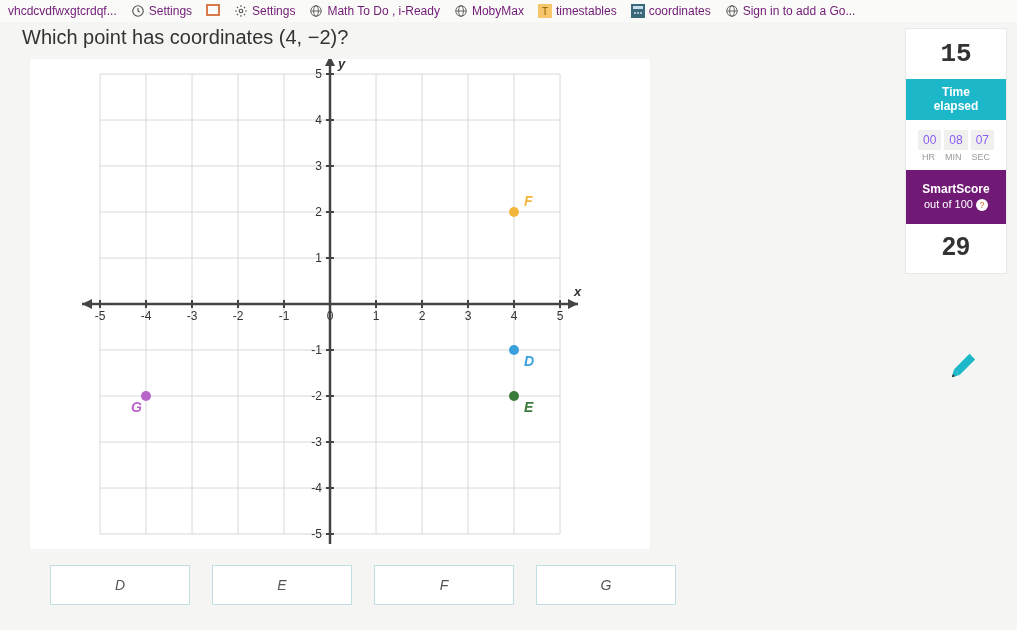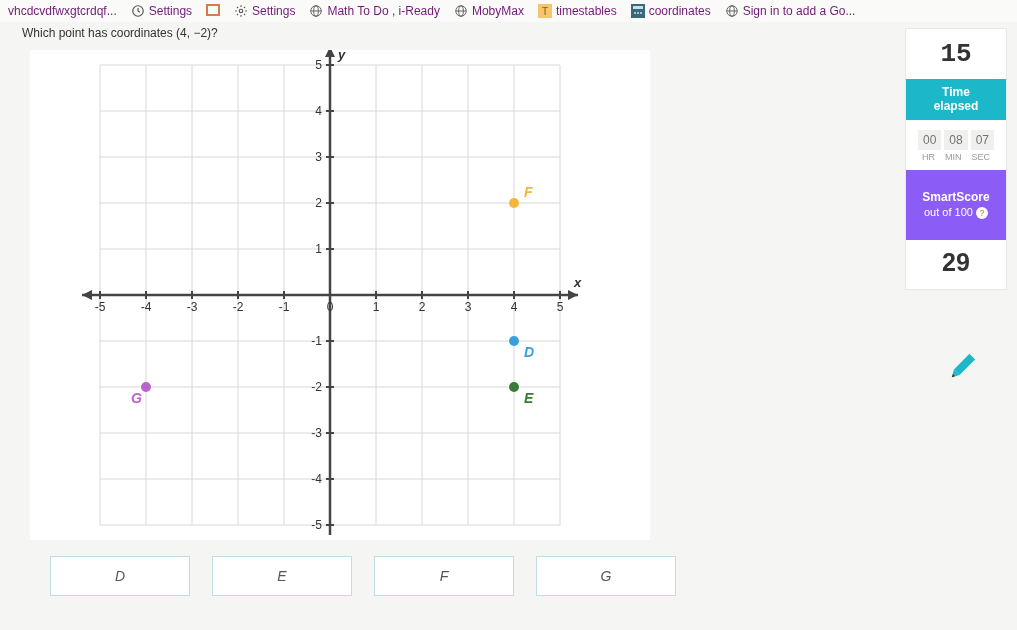--- a/index.html
+++ b/index.html
@@ -4,42 +4,42 @@
 <style>
 * { margin: 0; padding: 0; box-sizing: border-box; }
 body { font-family: Arial, sans-serif; background: #f5f5f3; width: 1017px; height: 630px; overflow: hidden; }
 
 .topbar { display: flex; align-items: center; gap: 14px; padding: 4px 8px; font-size: 12px; color: #701a75; background: #fafaf8; }
 .topbar .bm { display: flex; align-items: center; gap: 4px; cursor: pointer; }
 .topbar .bm-icon { width: 14px; height: 14px; display: flex; align-items: center; justify-content: center; }
 
 .main { display: flex; padding: 0 10px; }
 .left { flex: 1; }
-.question { font-size: 12px; color: #333; padding: 4px 12px; }
+.question { font-size: 20px; color: #333; padding: 4px 12px; }
 
 .graph-wrap { position: relative; width: 620px; height: 490px; margin: 6px 0 0 20px; }
 .graph-svg { background: #fff; }
 .gridline { stroke: #d8d8d8; stroke-width: 1; }
 .axisline { stroke: #444; stroke-width: 2.5; }
 .tickline { stroke: #444; stroke-width: 2; }
 .ticktext { font-size: 12px; fill: #333; font-family: Arial; }
 .axislabel { font-size: 13px; font-style: italic; font-weight: bold; fill: #333; }
 .ptlabel { font-size: 14px; font-style: italic; font-weight: bold; }
 
 .answers { display: flex; gap: 22px; margin: 16px 0 0 40px; }
 .ans { width: 140px; height: 40px; border: 1px solid #bfdfe3; background: #fff; display: flex; align-items: center; justify-content: center; font-size: 14px; font-style: italic; color: #555; cursor: pointer; }
 
 .sidebar { width: 102px; margin-top: 6px; }
 .side-box { background: #fff; border: 1px solid #e8e8e8; padding: 4px 0; }
 .big-num { font-size: 26px; font-weight: bold; text-align: center; color: #333; padding: 6px 0 10px; font-family: Liberation Mono, monospace; }
 .time-label { background: #1cb8c9; color: #fff; text-align: center; font-size: 12px; font-weight: bold; padding: 6px 4px; line-height: 1.2; }
 .time-row { display: flex; justify-content: center; gap: 3px; margin-top: 10px; }
-.time-cell { background: #f0f0ee; color: #737373; font-size: 12px; padding: 3px 5px; }
+.time-cell { background: #f0f0ee; color: #8b5cf6; font-size: 12px; padding: 3px 5px; }
 .time-lbl-row { display: flex; justify-content: center; gap: 10px; font-size: 9px; color: #999; margin: 2px 0 8px; align-items: center; }
-.smart { background: #8b5cf6; color: #fff; text-align: center; font-size: 11px; padding: 20px 2px; line-height: 1.3; }
+.smart { background: #701a75; color: #fff; text-align: center; font-size: 11px; padding: 12px 2px; line-height: 1.3; }
 .smart b { font-size: 12px; }
 .qcircle { display: inline-block; width: 12px; height: 12px; border-radius: 50%; background: #fff; color: #e26a2c; font-size: 9px; line-height: 12px; text-align: center; }
 .score { font-size: 25px; font-weight: bold; text-align: center; color: #333; padding: 8px 0; }
 
 .pencil { position: absolute; right: 40px; top: 350px; transform: rotate(45deg); cursor: pointer; }
 </style>
 </head>
 <body>
 
 <div class="topbar">

